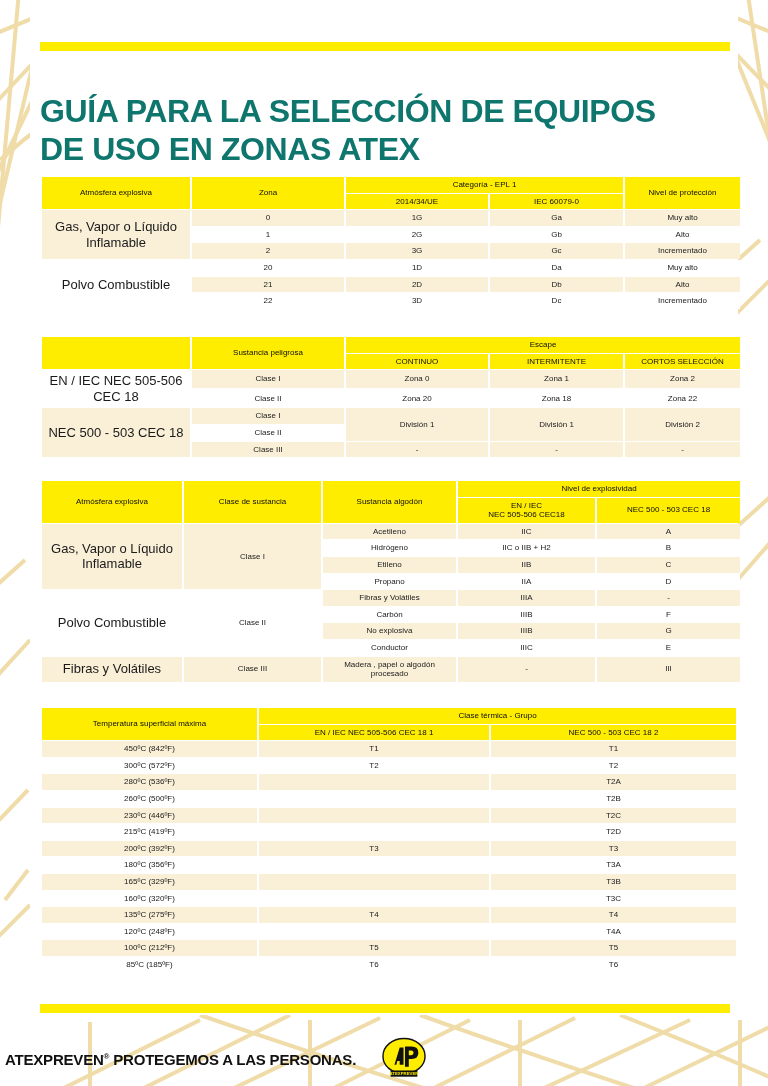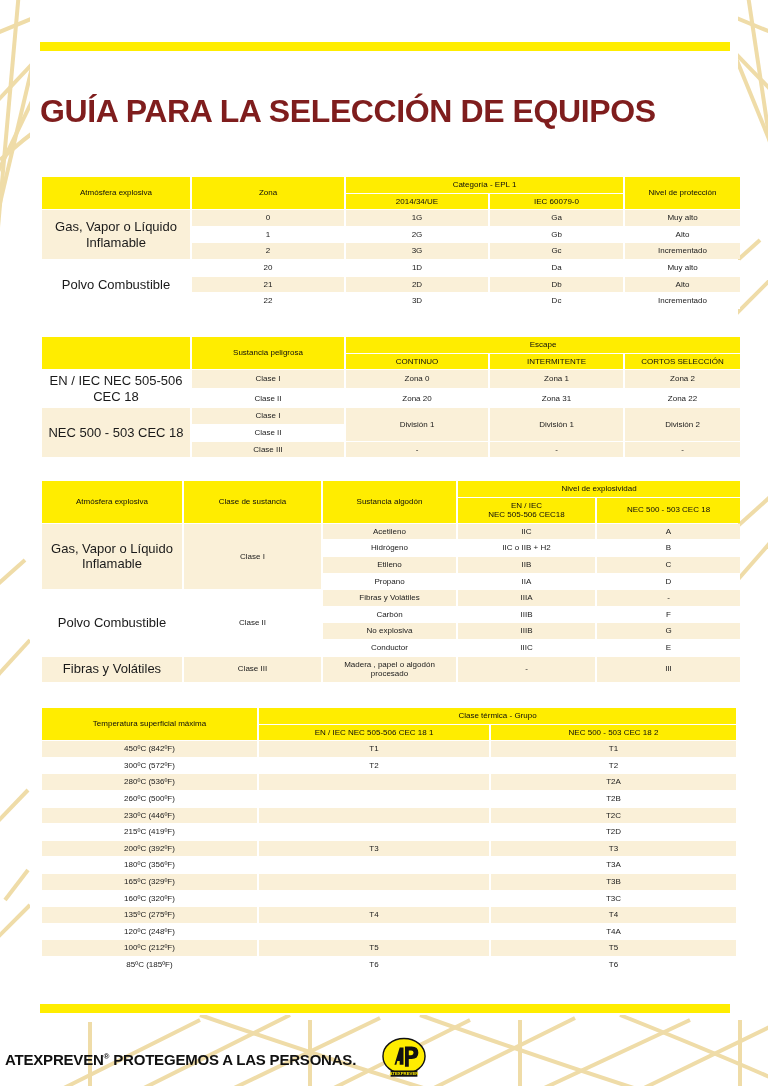--- a/index.html
+++ b/index.html
@@ -45,21 +45,21 @@
   #rule-top    { top: 42px; }
   #rule-bottom { top: 1004px; }
 
   .title {
     position: absolute;
     left: 40px; top: 72px; width: 690px;
     font-size: 32px;
     font-weight: bold;
     line-height: 1.18;
     letter-spacing: -0.4px;
-    color: #7f1d1d;
+    color: #0f766e;
   }
   .title span { display: block; }
 
   
   table.atx {
     position: absolute;
     border-collapse: separate;
     border-spacing: 2px 1px;
     table-layout: fixed;
     font-size: 8px;
@@ -162,20 +162,21 @@
   </svg>
 
   <div id="content-panel"></div>
 
   <div id="content">
 
     <div class="rule-bar" id="rule-top"></div>
 
     <h1 class="title">
       <span>GUÍA PARA LA SELECCIÓN DE EQUIPOS</span>
+      <span>DE USO EN ZONAS ATEX</span>
     </h1>
 
     <table class="atx" id="t1" style="left:40px; top:176px; width:690px;">
       <colgroup>
         <col style="width:148px">
           <col style="width:152px">
         <col style="width:142px">
           <col style="width:133px">
           <col style="width:115px">
       </colgroup>
@@ -260,21 +261,21 @@
             <span>CEC 18</span>
           </td>
           <td class="cream b">Clase I</td>
           <td class="cream b">Zona 0</td>
           <td class="cream b">Zona 1</td>
           <td class="cream b">Zona 2</td>
         </tr>
         <tr>
           <td class="white b">Clase II</td>
           <td class="white b">Zona 20</td>
-          <td class="white b">Zona 31</td>
+          <td class="white b">Zona 18</td>
           <td class="white b">Zona 22</td>
         </tr>
         <tr>
           <td class="cream lbl" rowspan="3">NEC 500 - 503 CEC 18</td>
           <td class="cream b">Clase I</td>
           <td class="cream b" rowspan="2">División 1</td>
           <td class="cream b" rowspan="2">División 1</td>
           <td class="cream b" rowspan="2">División 2</td>
         </tr>
         <tr>

